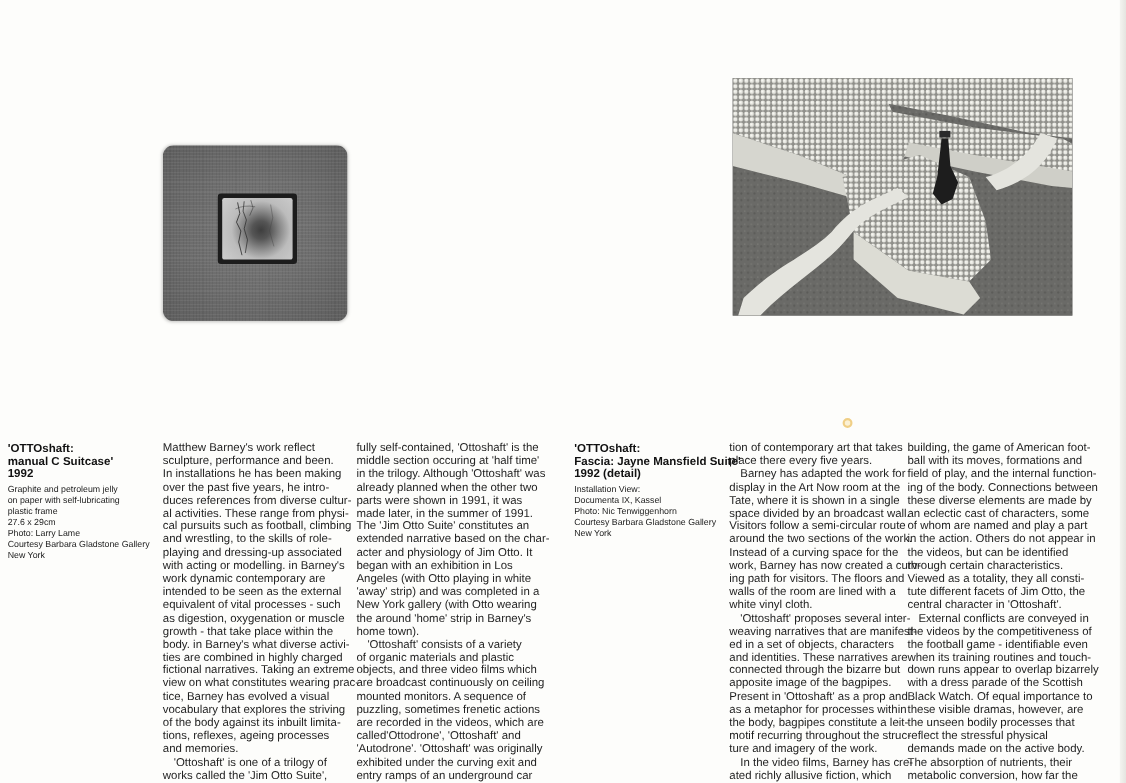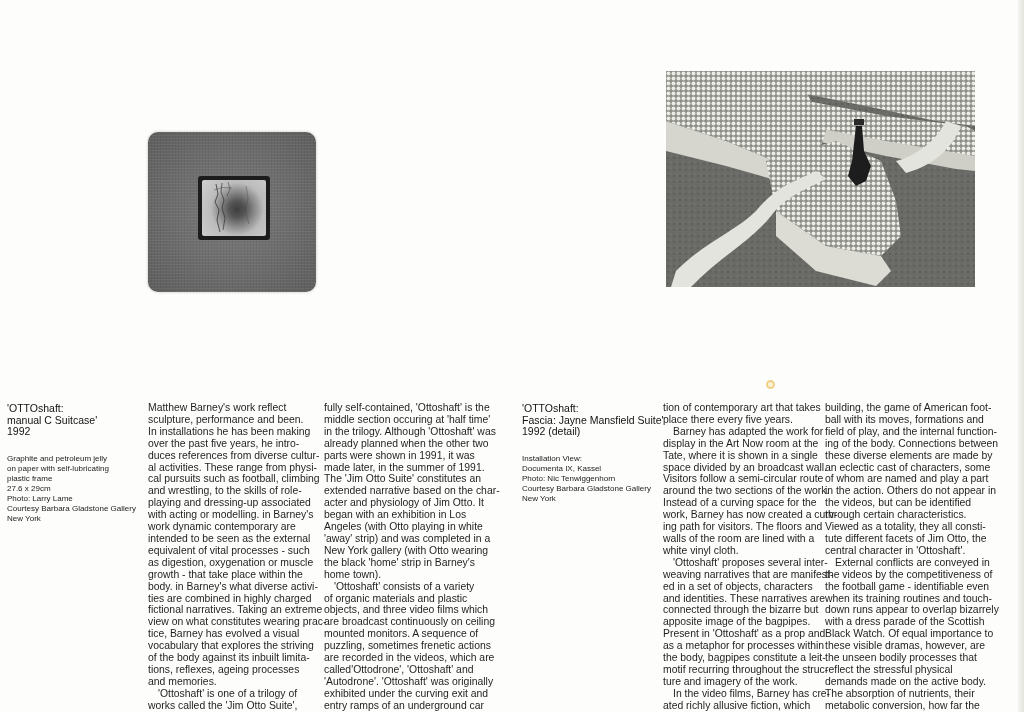--- a/index.html
+++ b/index.html
@@ -42,24 +42,24 @@
     
     .art2 {
       position: absolute; left: 666px; top: 71px; width: 309px; height: 216px;
       overflow: hidden; background: #6d6d6b;
     }
     .art2 svg { display: block; width: 100%; height: 100%; }
 
     
     .caption { position: absolute; font-size: 8px; line-height: 10px; color: #222; }
     .caption .title {
-      font-family: "Liberation Sans", sans-serif; font-weight: normal;
+      font-family: "Liberation Sans", sans-serif; font-weight: bold;
       font-size: 10.5px; line-height: 11.5px; color: #111;
     }
-    .caption .detail { margin-top: 16px; }
+    .caption .detail { margin-top: 2px; }
     .caption .detail div { white-space: nowrap; }
 
     
     .col {
       position: absolute; top: 402px;
       font-size: 10.4px; line-height: 11.9px; color: #1e1e1e;
       white-space: nowrap;
     }
     .col .line { display: block; }
     .col .indent { padding-left: 10px; }
@@ -191,21 +191,21 @@
       <span class="line">already planned when the other two</span>
       <span class="line">parts were shown in 1991, it was</span>
       <span class="line">made later, in the summer of 1991.</span>
       <span class="line">The 'Jim Otto Suite' constitutes an</span>
       <span class="line">extended narrative based on the char-</span>
       <span class="line">acter and physiology of Jim Otto. It</span>
       <span class="line">began with an exhibition in Los</span>
       <span class="line">Angeles (with Otto playing in white</span>
       <span class="line">'away' strip) and was completed in a</span>
       <span class="line">New York gallery (with Otto wearing</span>
-      <span class="line">the black 'home' strip in Barney's</span>
+      <span class="line">the around 'home' strip in Barney's</span>
       <span class="line">home town).</span>
       <span class="line indent">'Ottoshaft' consists of a variety</span>
       <span class="line">of organic materials and plastic</span>
       <span class="line">objects, and three video films which</span>
       <span class="line">are broadcast continuously on ceiling</span>
       <span class="line">mounted monitors. A sequence of</span>
       <span class="line">puzzling, sometimes frenetic actions</span>
       <span class="line">are recorded in the videos, which are</span>
       <span class="line">called'Ottodrone', 'Ottoshaft' and</span>
       <span class="line">'Autodrone'. 'Ottoshaft' was originally</span>

